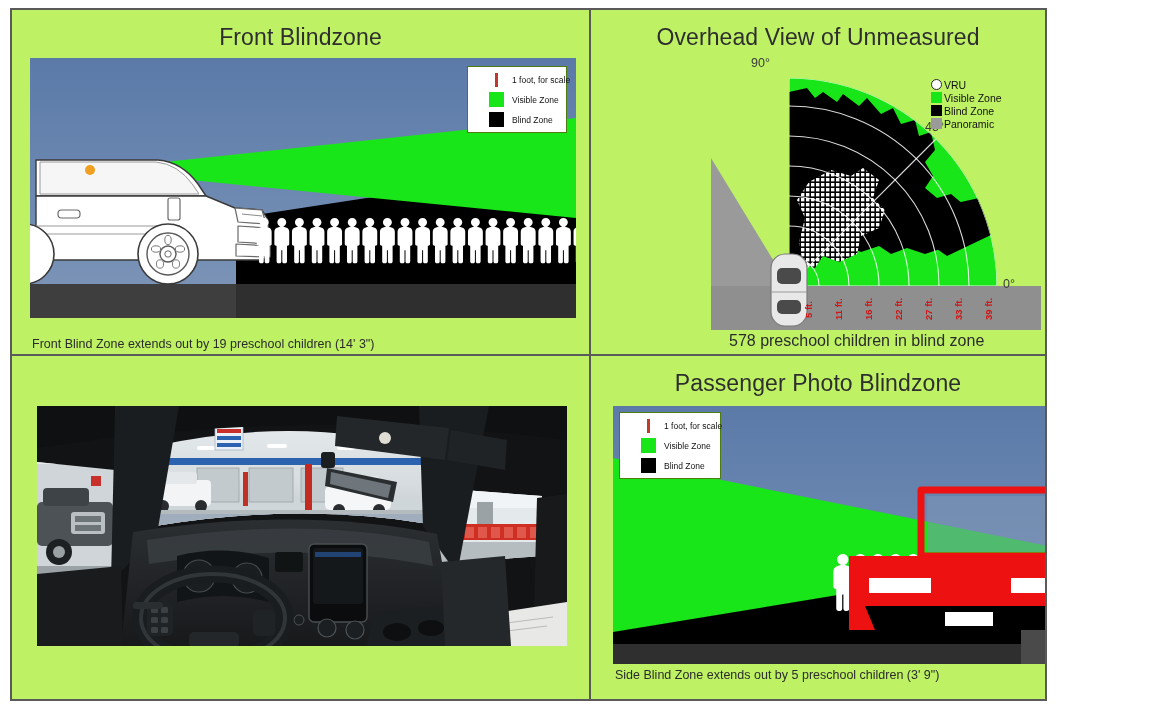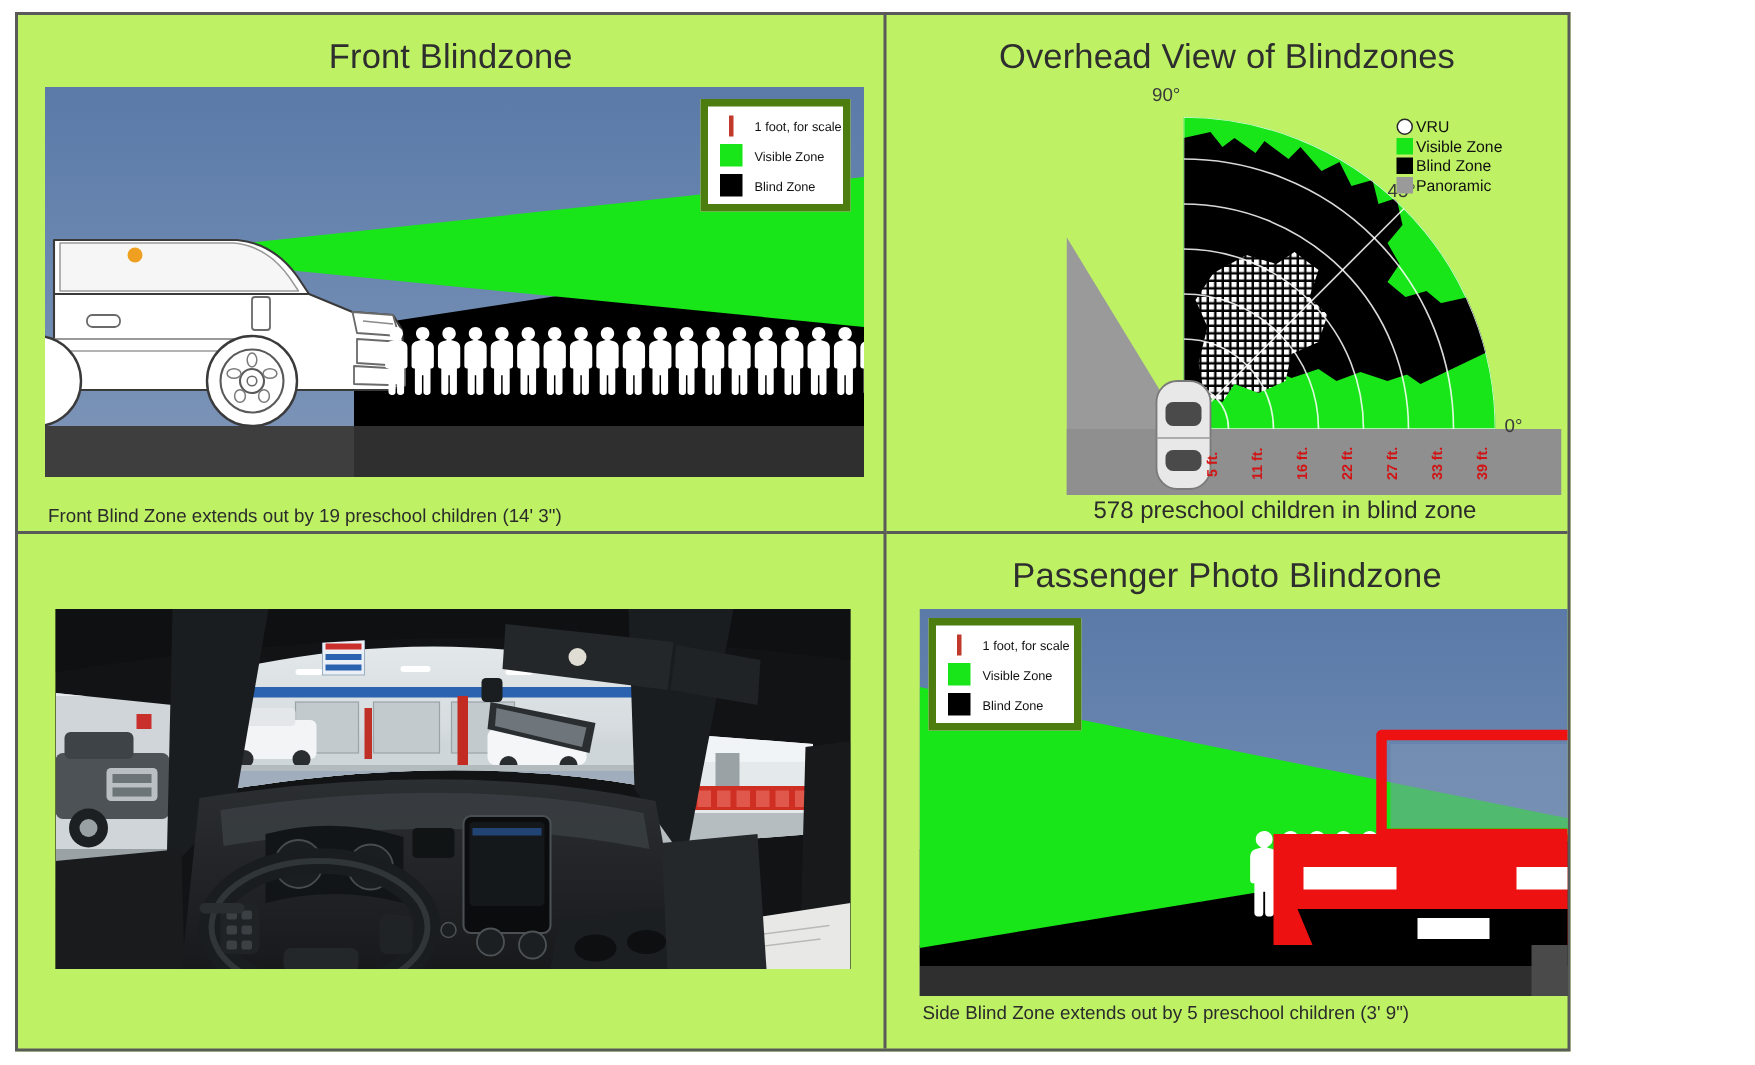--- a/index.html
+++ b/index.html
@@ -36,22 +36,22 @@
   .caption{
     position:absolute;
     font-size:12.5px;color:#2b2b2b;
     white-space:nowrap;
   }
 
   
   .legend{
     position:absolute;
     background:#ffffff;
-    border:5px solid #4d7c0f;
-    padding:4px 6px 4px 5px;
+    border:1px solid #4d7c0f;
+    padding:4px 6px 4px 18px;
     box-sizing:border-box;
     z-index:6;
   }
   .legend-row{
     display:flex;align-items:center;
     height:17px;
   }
   .legend-row + .legend-row{margin-top:3px;}
   .sw{width:20px;display:flex;justify-content:center;align-items:center;flex:0 0 20px;}
   .sw-bar{width:3px;height:14px;background:#c0392b;}
@@ -219,21 +219,21 @@
             <span class="sw-box sw-black"></span>
           </span>
         <span class="legend-txt">Blind Zone</span>
       </div>
     </div>
 
     <div class="caption" style="left:20px;top:327px;">Front Blind Zone extends out by 19 preschool children (14' 3")</div>
   </div>
 
   <div class="cell r0c1">
-    <div class="panel-title">Overhead View of Blindzones</div>
+    <div class="panel-title">Overhead View of Unmeasured</div>
 
     <div class="radar-wrap" style="left:120px;top:48px;width:330px;height:272px;">
       <svg width="330" height="272" viewBox="0 0 330 272" style="position:absolute;left:0;top:0;">
         <defs>
           <clipPath id="fanClip">
             <path d="M78,228 L78,20 A208,208 0 0 1 286,228 Z"></path>
           </clipPath>
           <pattern id="vruDots" width="5" height="5" patternUnits="userSpaceOnUse">
             <rect width="5" height="5" fill="#000"></rect>
             <rect x="0" y="0" width="3.4" height="3.4" fill="#ffffff"></rect>
@@ -281,21 +281,21 @@
         </g>
 
         <g>
           <rect x="60" y="196" width="36" height="72" rx="14" fill="#e8e8e8" stroke="#7a7a7a" stroke-width="1.2"></rect>
           <rect x="66" y="210" width="24" height="16" rx="5" fill="#4a4a4a"></rect>
           <rect x="66" y="242" width="24" height="14" rx="5" fill="#4a4a4a"></rect>
           <line x1="60" y1="234" x2="96" y2="234" stroke="#9a9a9a" stroke-width="1"></line>
         </g>
       </svg>
 
-      <span class="ang" style="left:57px;top:-2px;">90°</span>
+      <span class="ang" style="left:40px;top:-2px;">90°</span>
       <span class="ang" style="left:214px;top:62px;">45°</span>
       <span class="ang" style="left:292px;top:219px;">0°</span>
 
       <span class="rlab" style="left:92px;top:260px;">5 ft.</span>
       <span class="rlab" style="left:122px;top:262px;">11 ft.</span>
       <span class="rlab" style="left:152px;top:262px;">16 ft.</span>
       <span class="rlab" style="left:182px;top:262px;">22 ft.</span>
       <span class="rlab" style="left:212px;top:262px;">27 ft.</span>
       <span class="rlab" style="left:242px;top:262px;">33 ft.</span>
       <span class="rlab" style="left:272px;top:262px;">39 ft.</span>

